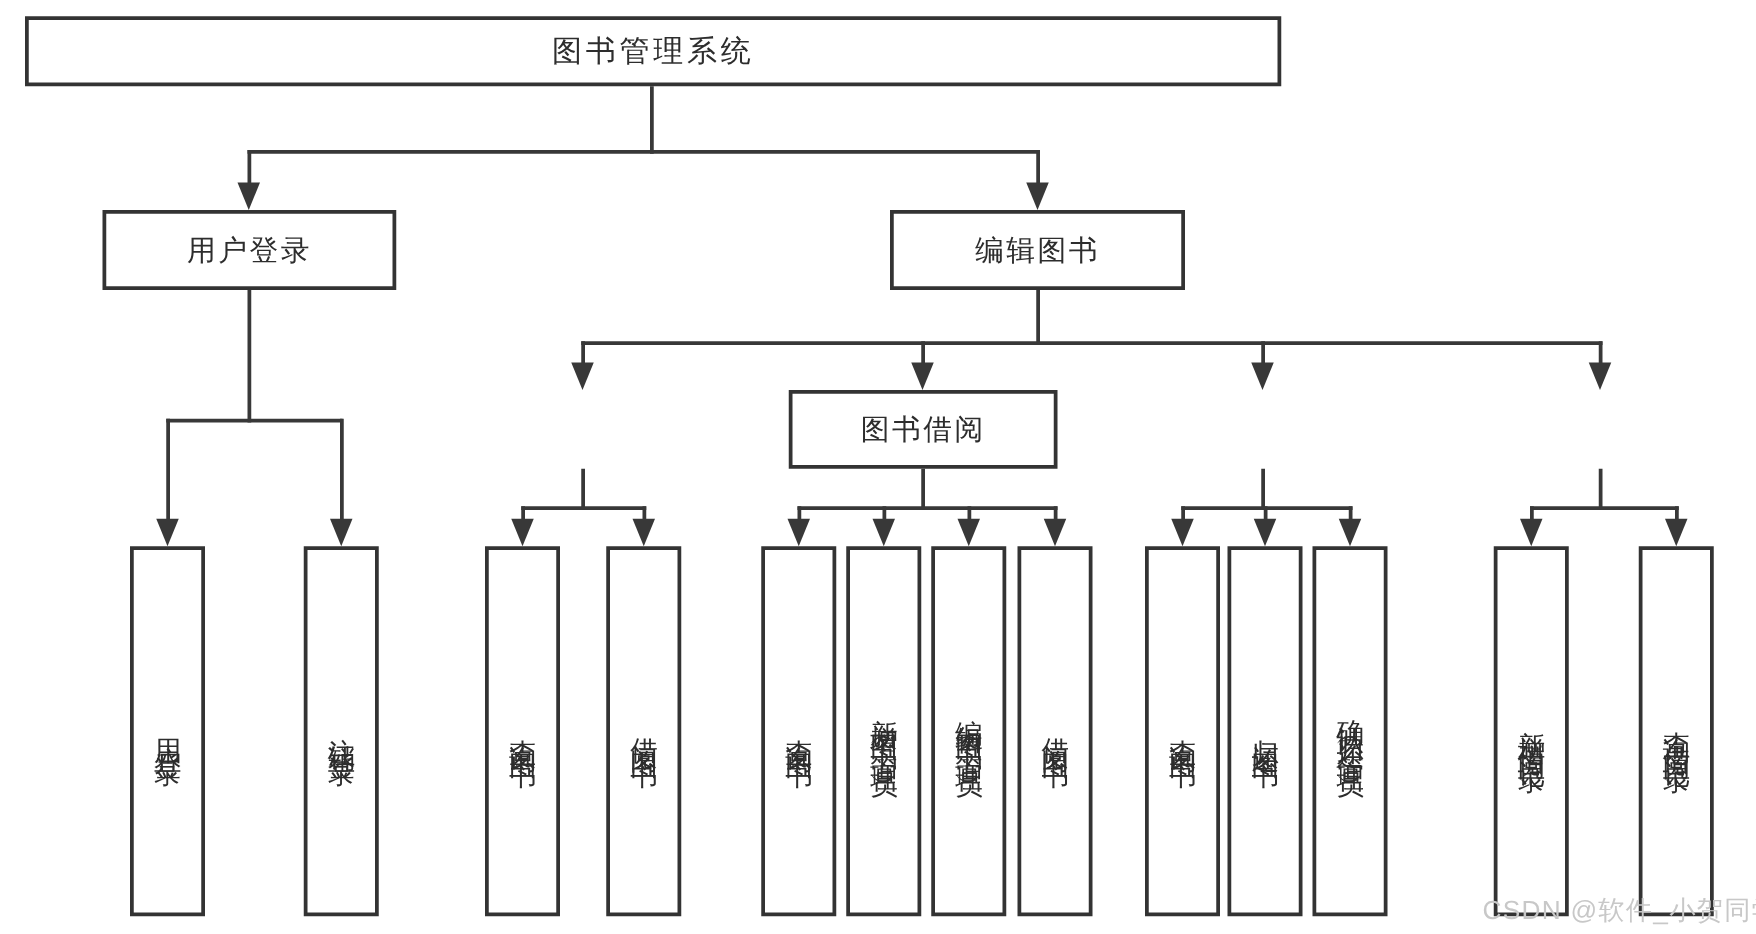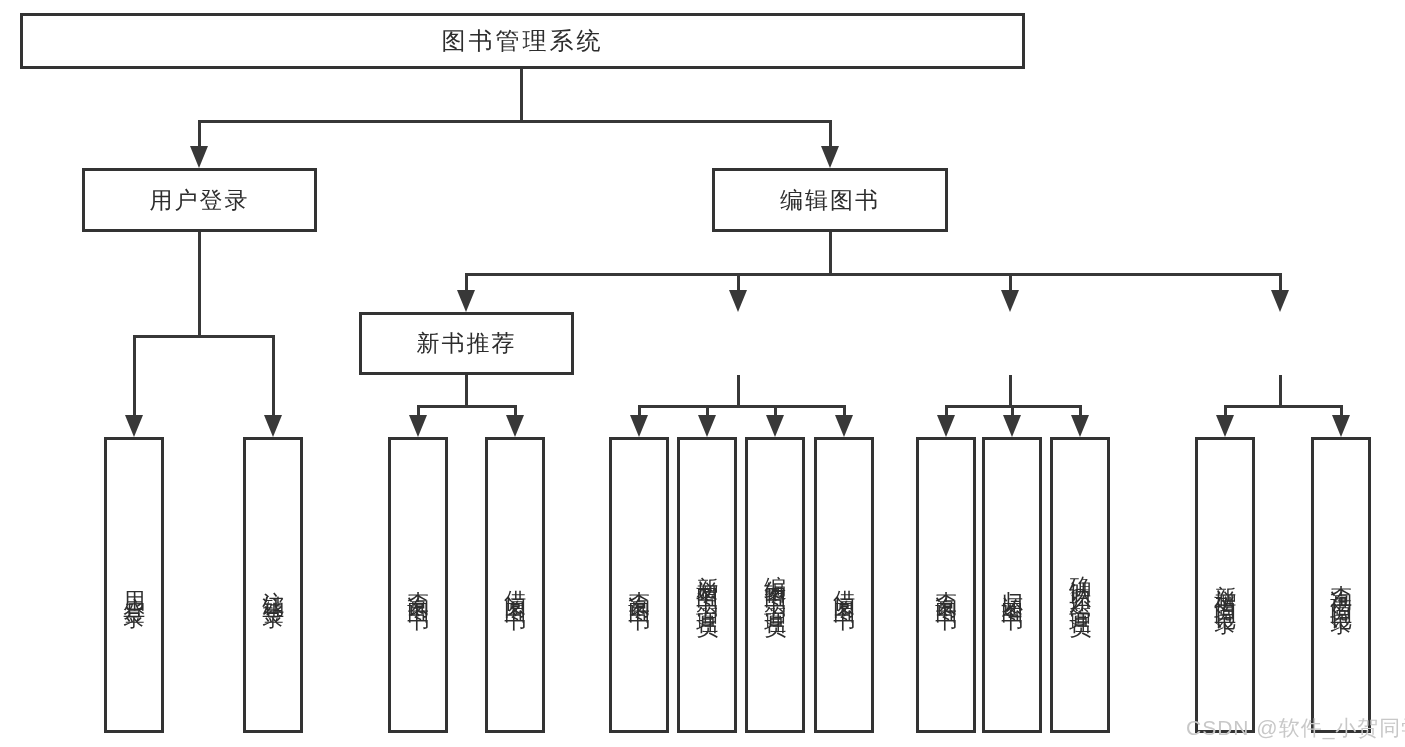--- a/index.html
+++ b/index.html
@@ -68,22 +68,22 @@
   <div class="hline" style="left:465px;top:273px;width:817px"></div>
   <div class="vline" style="left:465px;top:273px;height:19px"></div>
   <div class="arrowhead" style="left:457px;top:290px"></div>
   <div class="vline" style="left:737px;top:273px;height:19px"></div>
   <div class="arrowhead" style="left:729px;top:290px"></div>
   <div class="vline" style="left:1009px;top:273px;height:19px"></div>
   <div class="arrowhead" style="left:1001px;top:290px"></div>
   <div class="vline" style="left:1279px;top:273px;height:19px"></div>
   <div class="arrowhead" style="left:1271px;top:290px"></div>
 
-  <div class="hbox" style="left:359px;top:312px;width:215px;height:63px">
-    <span>新书推荐</span>
+  <div class="hbox" style="left:631px;top:312px;width:215px;height:63px">
+    <span>图书借阅</span>
   </div>
 
   <div class="vline" style="left:465px;top:375px;height:33px"></div>
   <div class="hline" style="left:417px;top:405px;width:100px"></div>
   <div class="vline" style="left:417px;top:405px;height:12px"></div>
   <div class="arrowhead" style="left:409px;top:415px"></div>
   <div class="vline" style="left:514px;top:405px;height:12px"></div>
   <div class="arrowhead" style="left:506px;top:415px"></div>
 
   <div class="vline" style="left:737px;top:375px;height:33px"></div>

